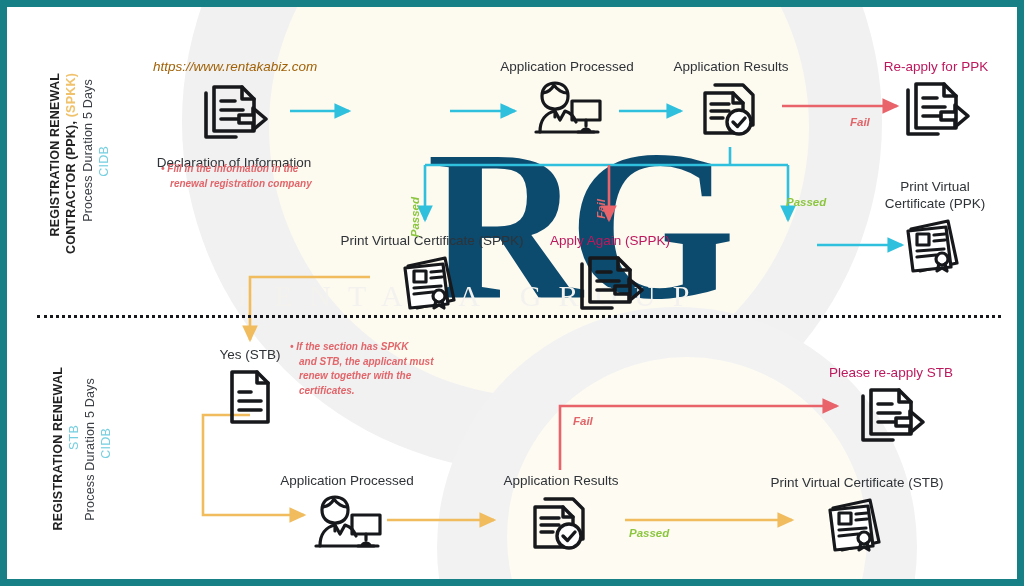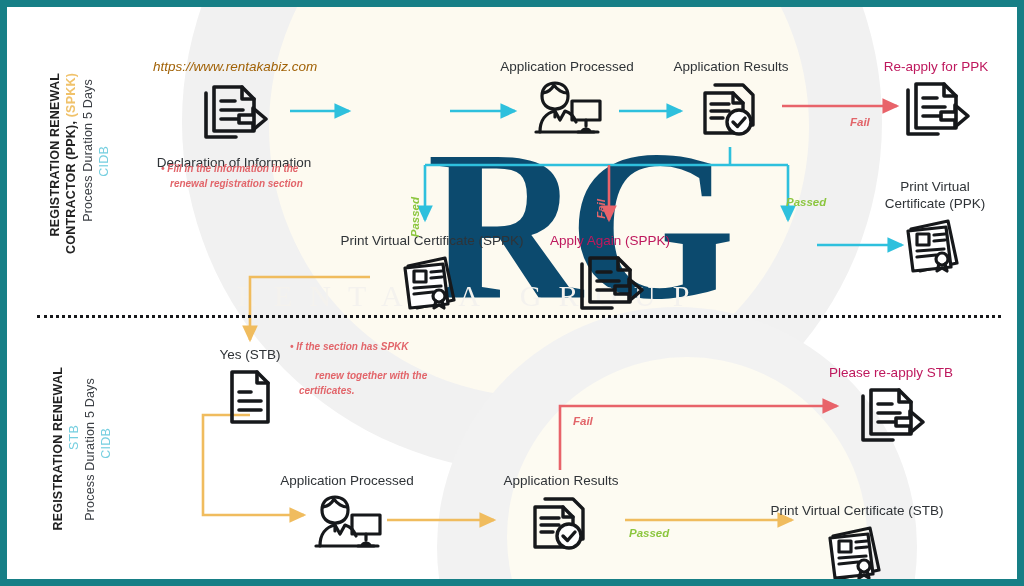--- a/index.html
+++ b/index.html
@@ -181,21 +181,21 @@
             <path d="M23,18 L37,18 M23,27 L45,27 M23,36 L40,36"></path>
             <path d="M41,32 L55,32 L55,25 L68,36 L55,47 L55,40 L41,40 Z"></path>
           </g>
         </svg>
       </span>
       <div class="caption" style="margin-top:6px;">Declaration of Information</div>
     </div>
     <div class="note" style="left:154px;top:155px;width:170px;">
       <span class="dot">•</span>
       <span>Fill in the information in the</span><br>
-      <span style="margin-left:9px;display:inline-block;">renewal registration section</span>
+      <span style="margin-left:9px;display:inline-block;">renewal registration company</span>
     </div>
 
 
     <div class="node" style="left:485px;top:52px;width:150px;">
       <div class="caption">Application Processed</div>
       <span class="icon">
         <svg width="74" height="58" viewBox="0 0 74 58">
           <g fill="none" stroke="#16181b" stroke-width="3.2" stroke-linejoin="round" stroke-linecap="round">
             <path d="M12,16 C12,7 18,3 25,3 C32,3 38,7 38,16 C38,24 33,29 25,29 C17,29 12,24 12,16 Z"></path>
             <path d="M13,13 C18,12 22,9 24,5 C27,10 33,13 37,13"></path>
@@ -303,22 +303,22 @@
             <path d="M31,4 L31,15 L42,15"></path>
             <path d="M13,24 L25,24 M13,33 L35,33 M13,42 L35,42"></path>
           </g>
         </svg>
       </span>
     </div>
 
     <div class="note" style="left:283px;top:333px;width:165px;">
       <span class="dot">•</span>
       <span>If the section has SPKK</span><br>
-      <br>
-      <span style="margin-left:25px;display:inline-block;">renew together with the</span><br>
+      <span style="margin-left:9px;display:inline-block;">and STB, the applicant must</span><br>
+      <span style="margin-left:9px;display:inline-block;">renew together with the</span><br>
       <span style="margin-left:9px;display:inline-block;">certificates.</span>
     </div>
 
     <div class="node" style="left:265px;top:466px;width:150px;">
       <div class="caption">Application Processed</div>
       <span class="icon">
         <svg width="74" height="58" viewBox="0 0 74 58">
           <g fill="none" stroke="#16181b" stroke-width="3.2" stroke-linejoin="round" stroke-linecap="round">
             <path d="M12,16 C12,7 18,3 25,3 C32,3 38,7 38,16 C38,24 33,29 25,29 C17,29 12,24 12,16 Z"></path>
             <path d="M13,13 C18,12 22,9 24,5 C27,10 33,13 37,13"></path>
@@ -356,21 +356,21 @@
             <path d="M8,10 L8,54 L38,54"></path>
             <path d="M16,4 L44,4 L56,16 L56,48 L16,48 Z"></path>
             <path d="M44,4 L44,16 L56,16"></path>
             <path d="M23,18 L37,18 M23,27 L45,27 M23,36 L40,36"></path>
             <path d="M41,32 L55,32 L55,25 L68,36 L55,47 L55,40 L41,40 Z"></path>
           </g>
         </svg>
       </span>
     </div>
 
-    <div class="node" style="left:752px;top:496px;width:196px;">
+    <div class="node" style="left:752px;top:468px;width:196px;">
       <div class="caption">Print Virtual Certificate (STB)</div>
       <span class="icon">
         <svg width="66" height="58" viewBox="0 0 66 58">
           <g fill="none" stroke="#16181b" stroke-width="3.2" stroke-linejoin="round" stroke-linecap="round">
             <path d="M9,12 L46,4 L55,46 L18,54 Z"></path>
             <path d="M6,14 L44,10 L49,50 L11,54 Z" fill="#fff"></path>
             <rect x="15" y="17" width="12" height="11"></rect>
             <path d="M32,18 L43,17 M32,24 L43,23 M15,34 L42,32 M15,40 L34,38"></path>
             <circle cx="40" cy="42" r="6" fill="#fff"></circle>
             <path d="M37,47 L35,54 L40,51 L45,54 L43,47"></path>

